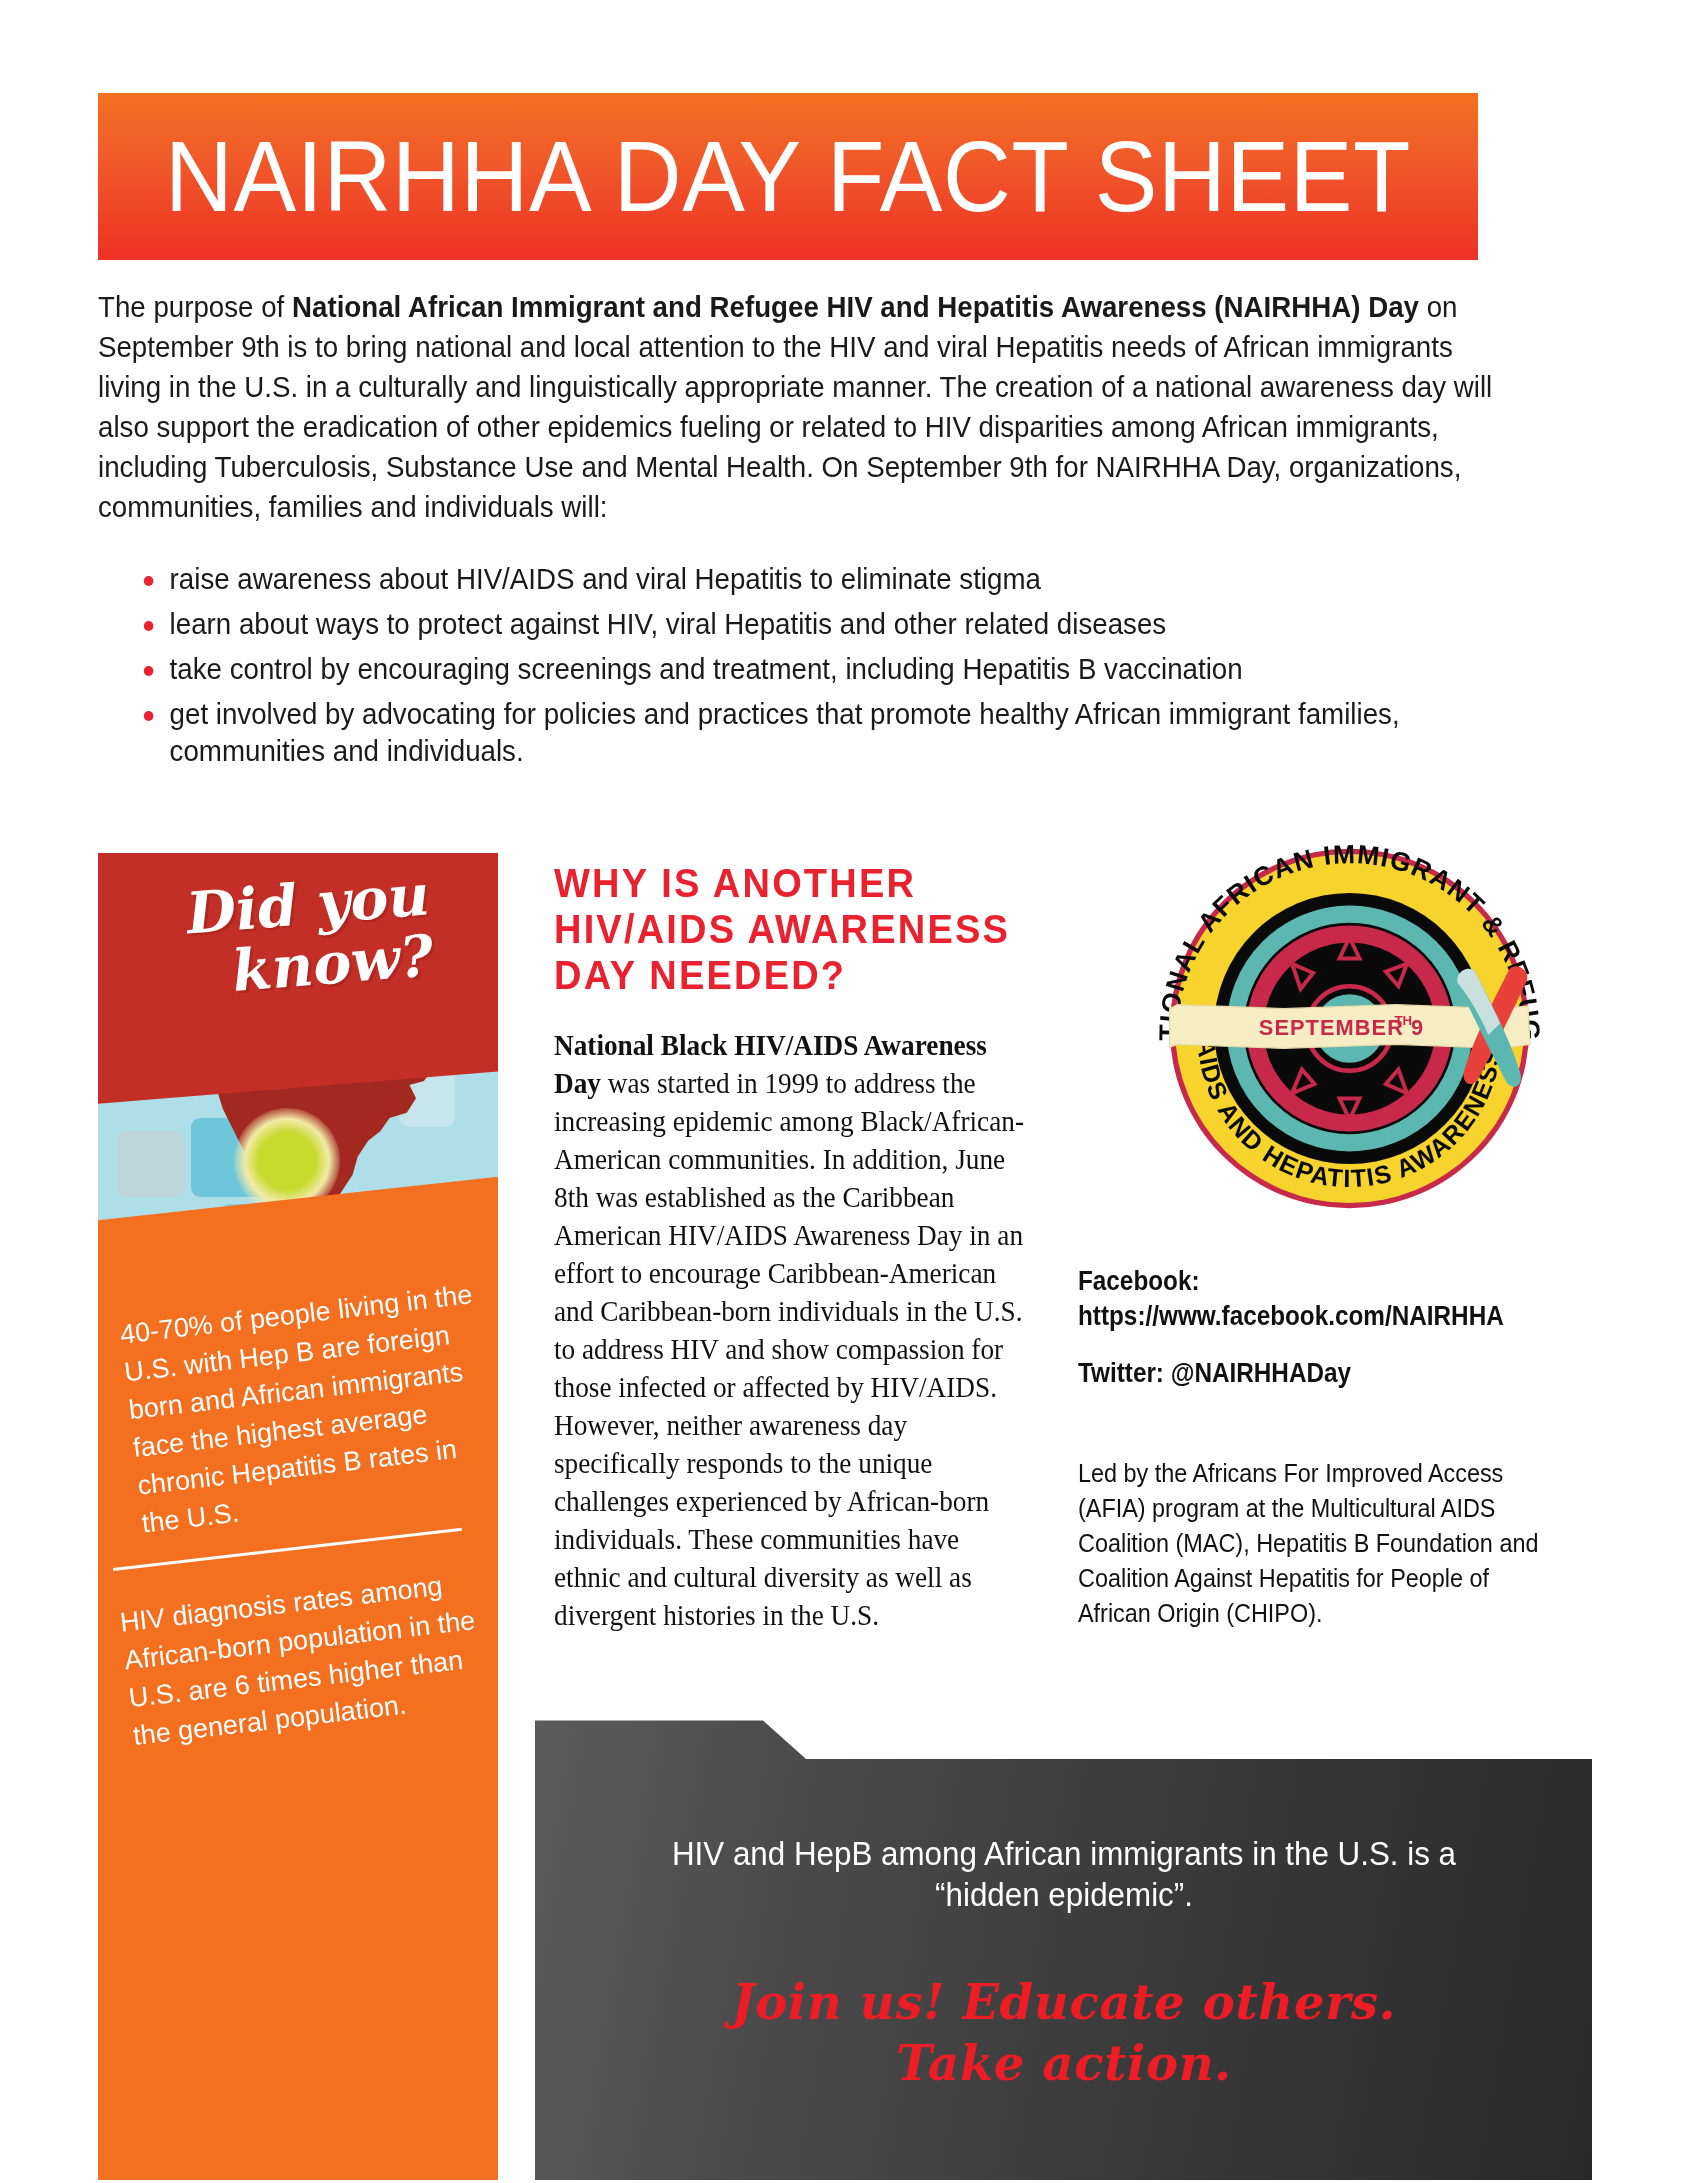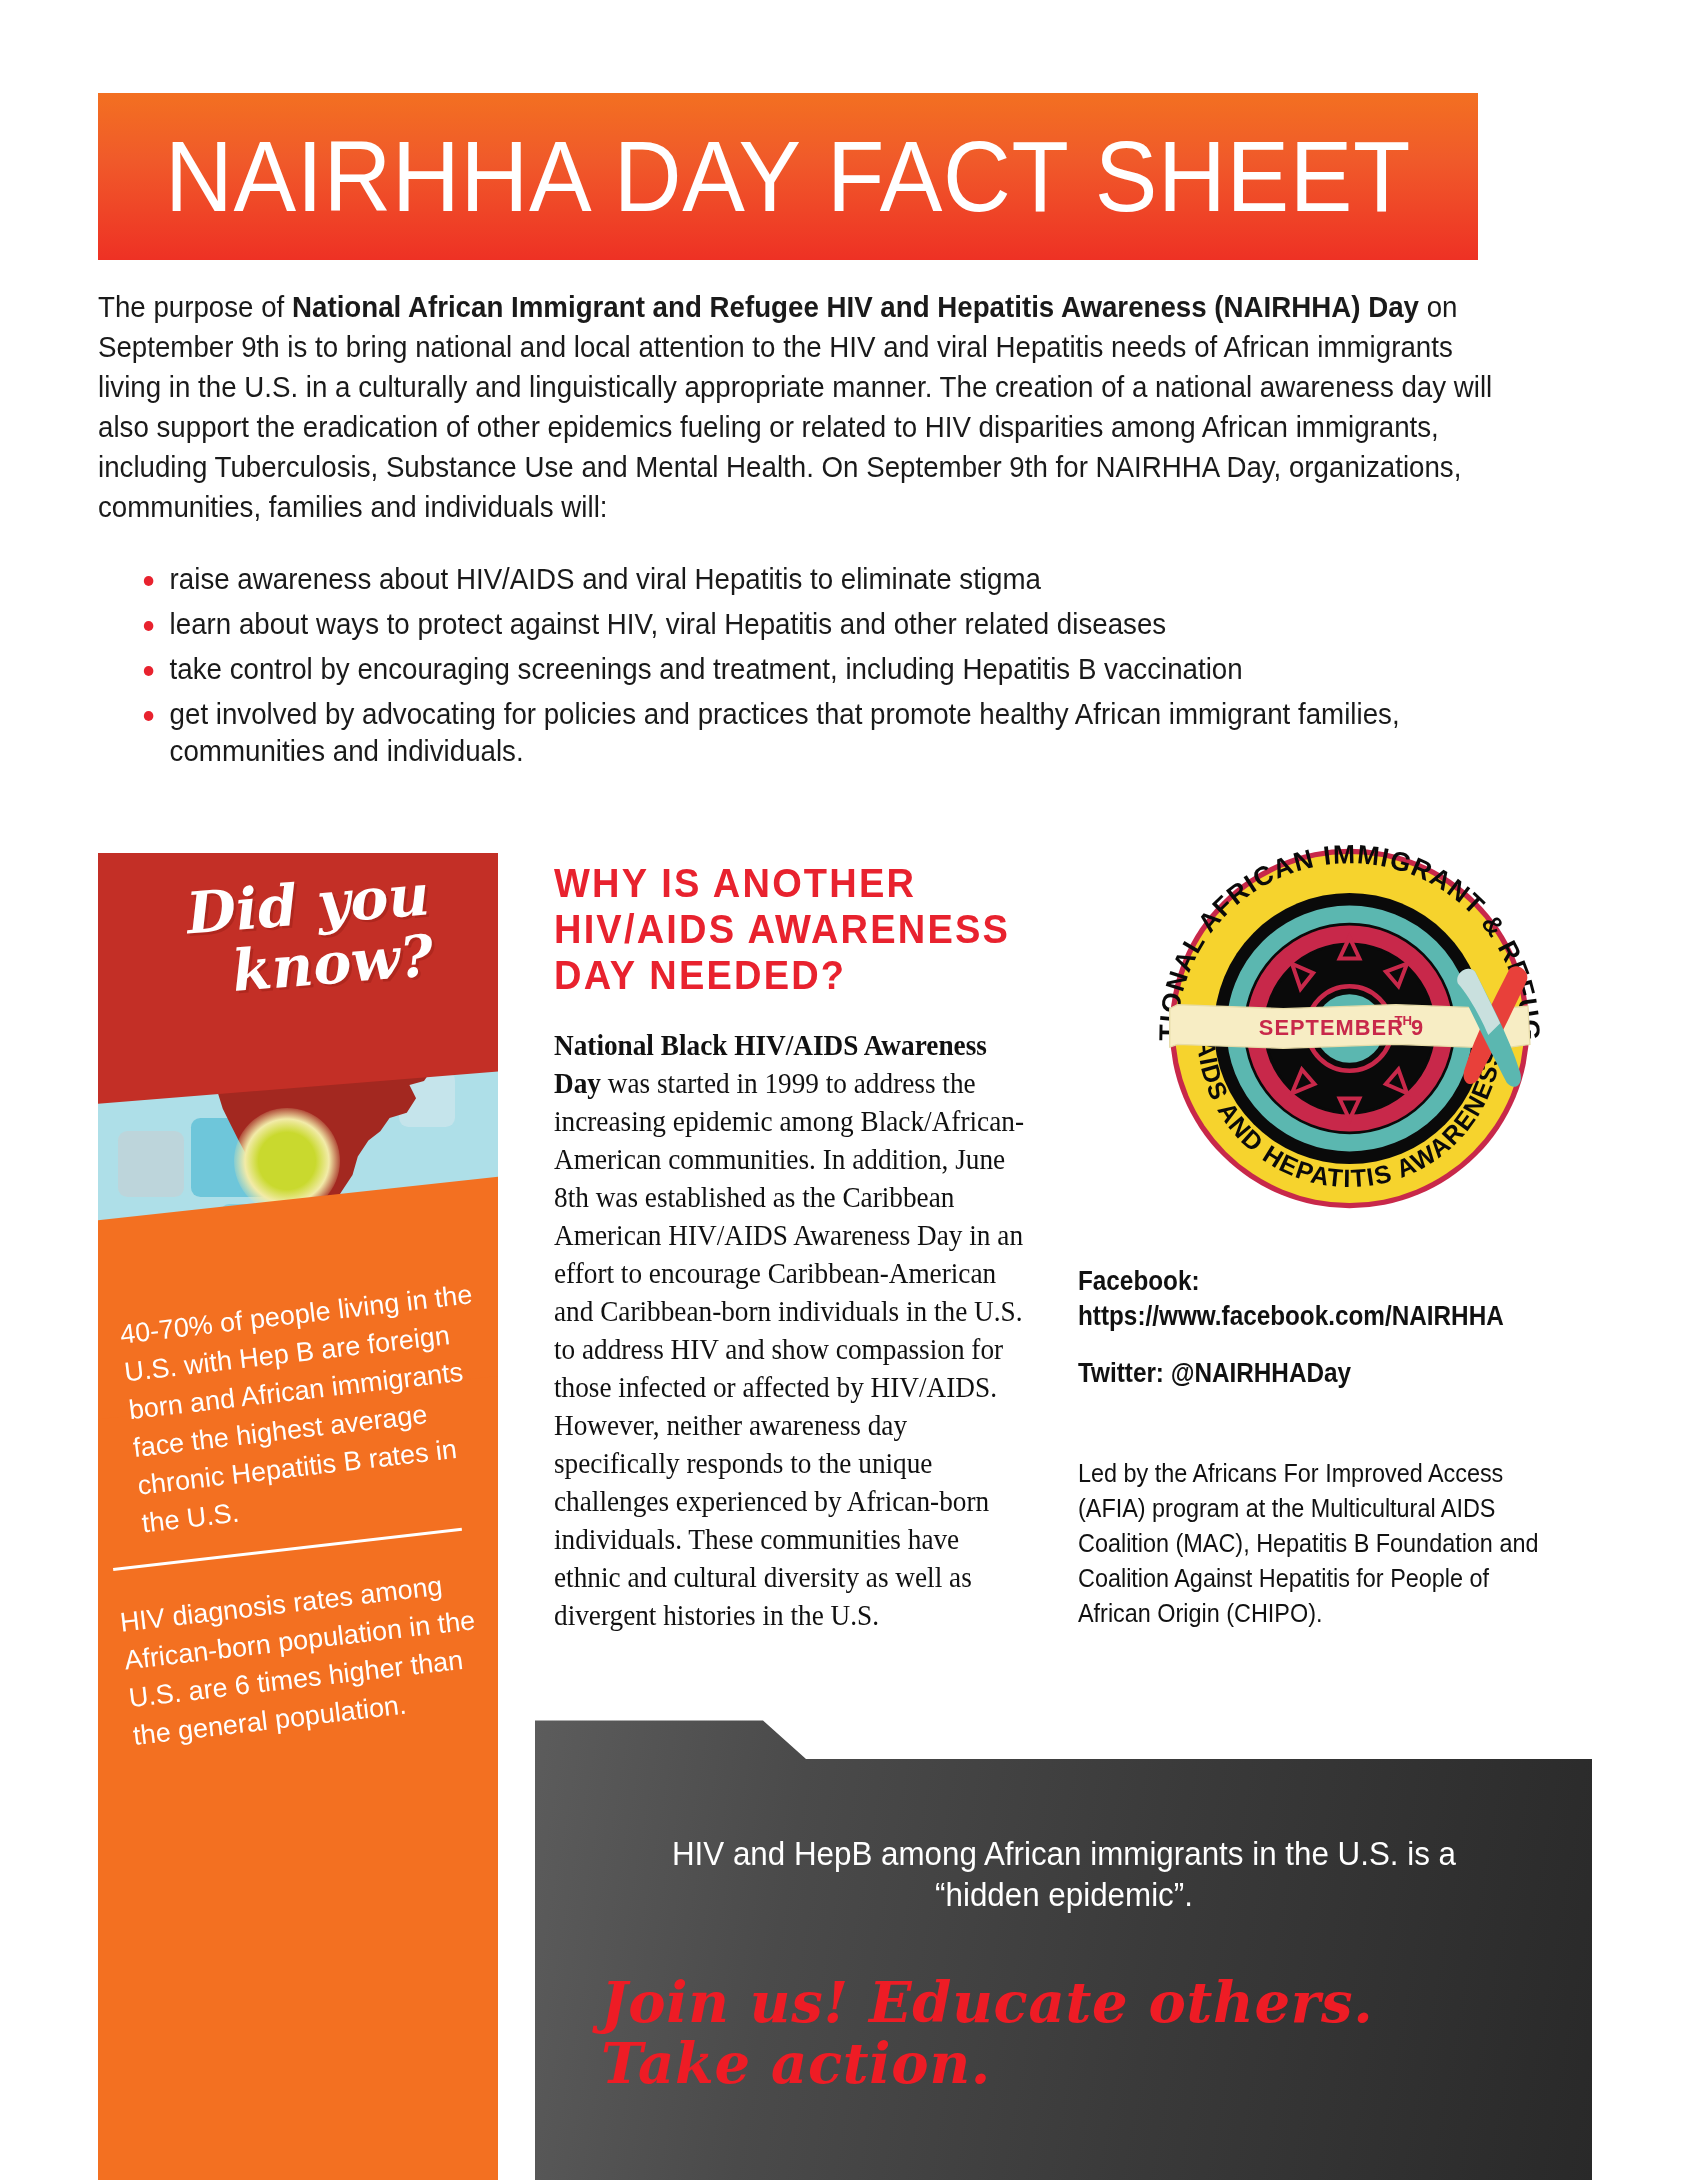--- a/index.html
+++ b/index.html
@@ -132,23 +132,23 @@
     background:linear-gradient(100deg,#5C5C5C 0%,#4A4A4A 22%,#3A3A3A 52%,#242424 100%);
     clip-path:polygon(0 6.6px, 228px 6.6px, 271px 45px, 1057px 45px, 1057px 466px, 0 466px);
   }
   #cta-statement{
     position:absolute;left:79px;top:119px;width:900px;
     color:#ffffff;font-size:33px;line-height:41px;text-align:center;
     transform:scaleX(0.95);transform-origin:center top;
   }
   #cta-script{
     position:absolute;left:66px;top:258px;width:926px;
-    color:#EE1C25;text-align:left;
+    color:#EE1C25;text-align:center;
     font-family:"DejaVu Serif",serif;font-style:italic;font-weight:bold;
-    font-size:56px;line-height:61px;letter-spacing:0.7px;
+    font-size:48px;line-height:61px;letter-spacing:0.7px;
   }
 </style>
 </head>
 <body>
 
 <div id="header-banner">
   <div id="header-title">NAIRHHA DAY FACT SHEET</div>
 </div>
 
 <div id="intro-paragraph"><span>The purpose of </span><b>National African Immigrant and Refugee HIV and Hepatitis Awareness (NAIRHHA) Day</b><span> on September 9th is to bring national and local attention to the HIV and viral Hepatitis needs of African immigrants living in the U.S. in a culturally and linguistically appropriate manner. The creation of a national awareness day will also support the eradication of other epidemics fueling or related to HIV disparities among African immigrants, including Tuberculosis, Substance Use and Mental Health. On September 9th for NAIRHHA Day, organizations, communities, families and individuals will:</span></div>

